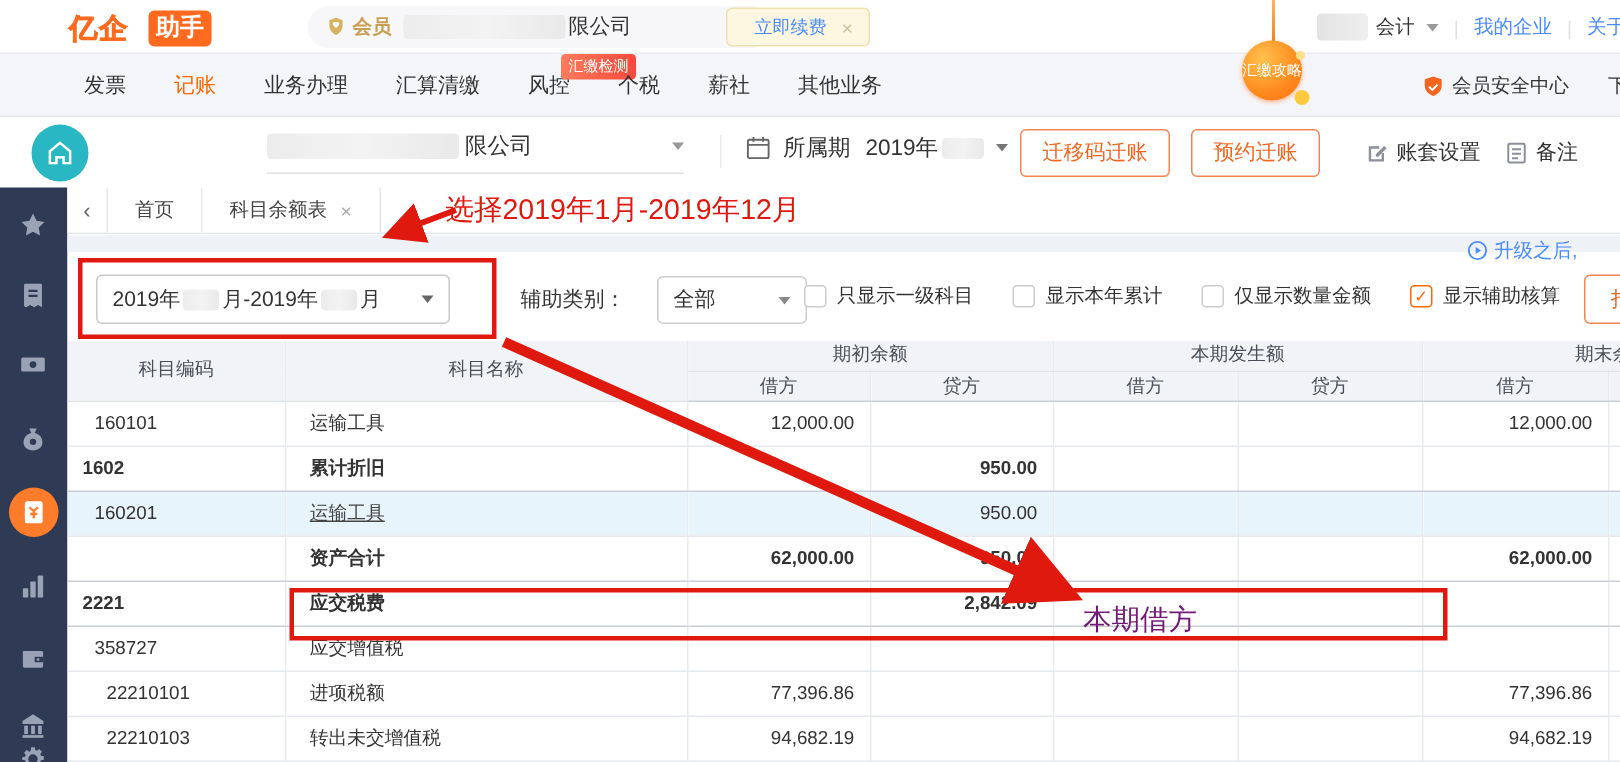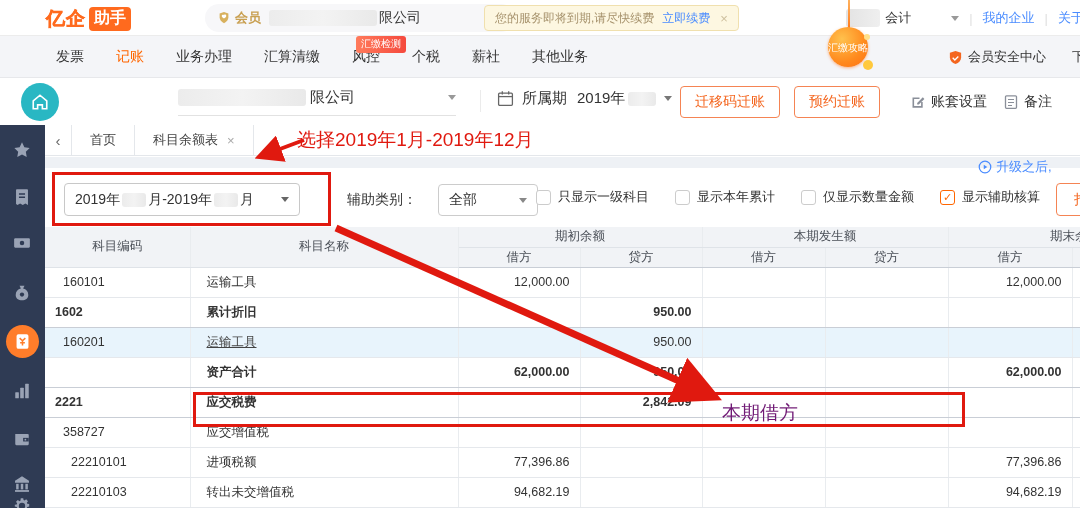--- a/index.html
+++ b/index.html
@@ -3,47 +3,47 @@
 <meta charset="utf-8">
 <style>
   * { margin:0; padding:0; box-sizing:border-box; }
   body { font-family:"Liberation Sans","DejaVu Sans",sans-serif; background:#fff; }
   .screen { position:relative; width:1080px; height:508px; overflow:hidden; background:#fff; }
 
   
   .topbar { position:absolute; left:0; top:0; width:1080px; height:36px; background:#fff; border-bottom:1px solid #ececec; }
   .logo { position:absolute; left:46px; top:6px; display:flex; align-items:center; }
   .logo-part1 { color:#ff6a1e; font-size:19px; font-weight:bold; letter-spacing:1px; -webkit-text-stroke:.5px #ff6a1e; }
-  .logo-part2 { margin-left:3px; background:#ff6a1e; color:#fff; font-size:16px; font-weight:bold; padding:1px 5px 2px; border-radius:4px; }
+  .logo-part2 { margin-left:13px; background:#ff6a1e; color:#fff; font-size:16px; font-weight:bold; padding:1px 5px 2px; border-radius:4px; }
   .member-pill { position:absolute; left:205px; top:4px; height:28px; background:#f7f7f9; border-radius:14px; display:flex; align-items:center; padding:0 12px; }
   .member-label { color:#c9a052; font-size:13px; margin:0 8px 0 4px; font-weight:bold; }
   .blur { display:inline-block; background:linear-gradient(90deg,#ececec,#f3f3f3,#e9e9e9); border-radius:3px; }
   .member-company { font-size:14px; color:#333; margin-left:2px; }
   .caret-down { display:inline-block; width:0; height:0; border-left:4px solid transparent; border-right:4px solid transparent; border-top:5px solid #999; margin-left:8px; }
   .notice { position:absolute; left:484px; top:5px; height:26px; background:#fdf7e1; border:1px solid #f0e0ae; border-radius:4px; display:flex; align-items:center; padding:0 10px; font-size:12px; color:#a6926c; }
   .notice-link { color:#4a8cff; margin-left:8px; cursor:pointer; }
   .notice-close { color:#cdbf9d; margin-left:10px; font-size:13px; cursor:pointer; }
   .topbar-right { position:absolute; right:0; top:0; height:36px; display:flex; align-items:center; font-size:13px; color:#333; }
   .avatar-blur { width:34px; height:18px; background:linear-gradient(90deg,#e3e3e3,#efefef); border-radius:3px; margin-right:5px; }
   .tb-sep { color:#e0e0e0; margin:0 10px; }
   .tb-link { color:#4a8cff; white-space:nowrap; cursor:pointer; }
-  .user-role { display:flex; align-items:center; cursor:pointer;gap:32px; }
+  .user-role { display:flex; align-items:center; cursor:pointer; }
 
   
   .ribbon-thread { position:absolute; left:848px; top:0; width:2px; height:29px; background:linear-gradient(#ffb25e,#ff7a1c); z-index:40; }
   .ribbon-badge { position:absolute; left:828px; top:27px; width:40px; height:40px; border-radius:50%; background:radial-gradient(circle at 35% 30%, #ffc14d, #ff8a1e 60%, #ff6f12); display:flex; flex-direction:row; align-items:center; justify-content:center; color:#fff; font-size:10px; line-height:11px; z-index:41; box-shadow:0 1px 3px rgba(255,110,20,.5); cursor:pointer; }
   .ribbon-dot1 { position:absolute; left:863px; top:60px; width:10px; height:10px; border-radius:50%; background:#ffc93d; z-index:42; }
   .ribbon-dot2 { position:absolute; left:864px; top:34px; width:6px; height:6px; border-radius:50%; background:#ffe08a; z-index:42; }
 
   
   .navbar { position:absolute; left:0; top:36px; width:1080px; height:42px; background:#f4f5f8; border-bottom:1px solid #e7e8eb; }
   .nav-items { position:absolute; left:56px; top:0; height:42px; display:flex; align-items:center; gap:32px; }
   .nav-item { font-size:14px; color:#333; cursor:pointer; position:relative; white-space:nowrap; }
   .nav-item.active { color:#ff6600; }
-  .fk-tag { position:absolute; left:4px; top:-12px; background:linear-gradient(90deg,#ff7b5c,#f5493d); color:#fff; font-size:10px; padding:1px 5px 2px; border-radius:3px; white-space:nowrap; }
+  .fk-tag { position:absolute; left:22px; top:-12px; background:linear-gradient(90deg,#ff7b5c,#f5493d); color:#fff; font-size:10px; padding:1px 5px 2px; border-radius:3px; white-space:nowrap; }
   .nav-right { position:absolute; right:-18px; top:0; height:42px; display:flex; align-items:center; font-size:13px; color:#333; }
   .shield-orange { width:15px; height:15px; margin-right:5px; }
   .nav-download { margin-left:26px; white-space:nowrap; }
 
   
   .companybar { position:absolute; left:0; top:78px; width:1080px; height:47px; background:#fff; }
   .home-circle { position:absolute; left:21px; top:5px; width:38px; height:38px; border-radius:50%; background:#29b7c3; display:flex; align-items:center; justify-content:center; cursor:pointer; }
   .company-select { position:absolute; left:178px; top:10px; width:278px; display:flex; align-items:center; border-bottom:1px solid #e2e2e2; padding-bottom:8px; cursor:pointer; }
   .company-name { font-size:15px; color:#333; margin-left:4px; }
   .company-select .caret-down { margin-left:auto; }
@@ -123,21 +123,20 @@
       <svg class="shield-gold" width="14" height="14" viewBox="0 0 16 16">
           <path d="M8 1l5 1.8v4.4c0 3-2 5.3-5 6.8-3-1.5-5-3.8-5-6.8V2.8z" fill="#d8b15e"></path>
           <path d="M8 4.6c.9-1 2.6-.4 2.6 1 0 1.2-1.6 2.3-2.6 3-1-.7-2.6-1.8-2.6-3 0-1.4 1.7-1.6 2.6-1z" fill="#fff"></path>
         </svg>
       <span class="member-label">会员</span>
       <span class="blur" style="width:108px;height:16px;"></span>
       <span class="member-company">限公司</span>
       <span class="caret-down" style="margin-left:74px;"></span>
     </div>
     <div class="notice">
-      <span>您的服务即将到期,请尽快续费</span>
       <span class="notice-link">立即续费</span>
       <span class="notice-close">×</span>
     </div>
     <div class="topbar-right">
       <span class="avatar-blur"></span>
       <span class="user-role">
         <span>会计</span>
         <span class="caret-down"></span>
       </span>
       <span class="tb-sep">|</span>

